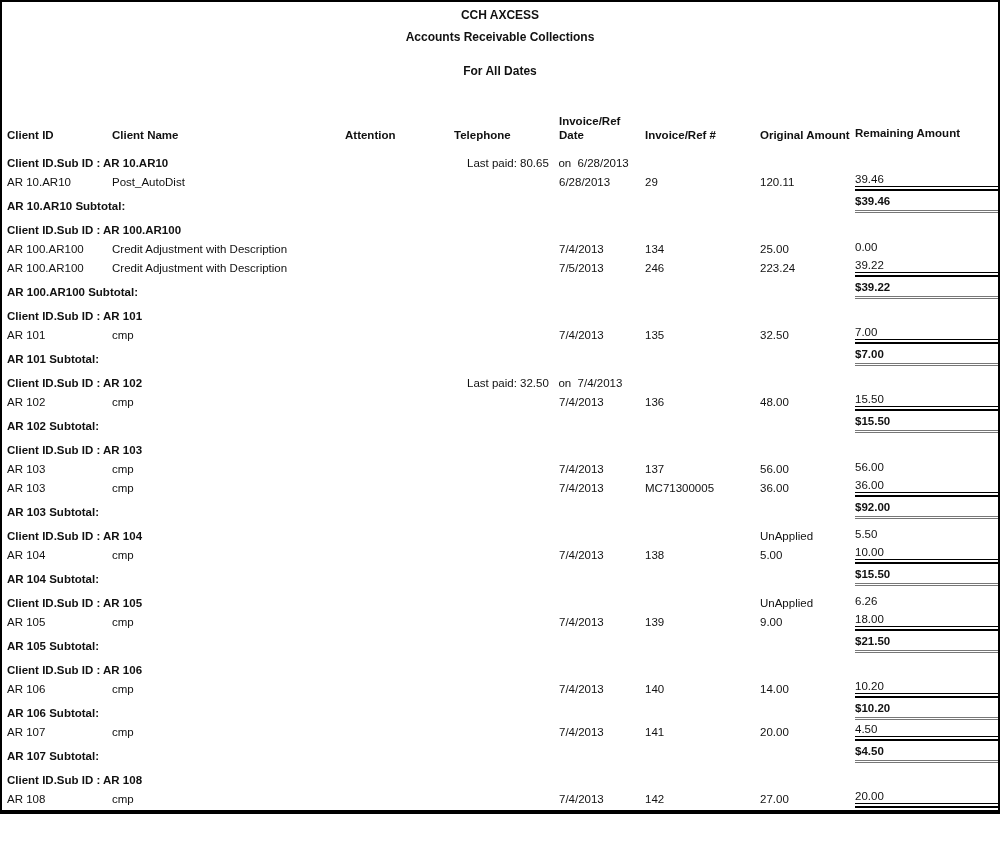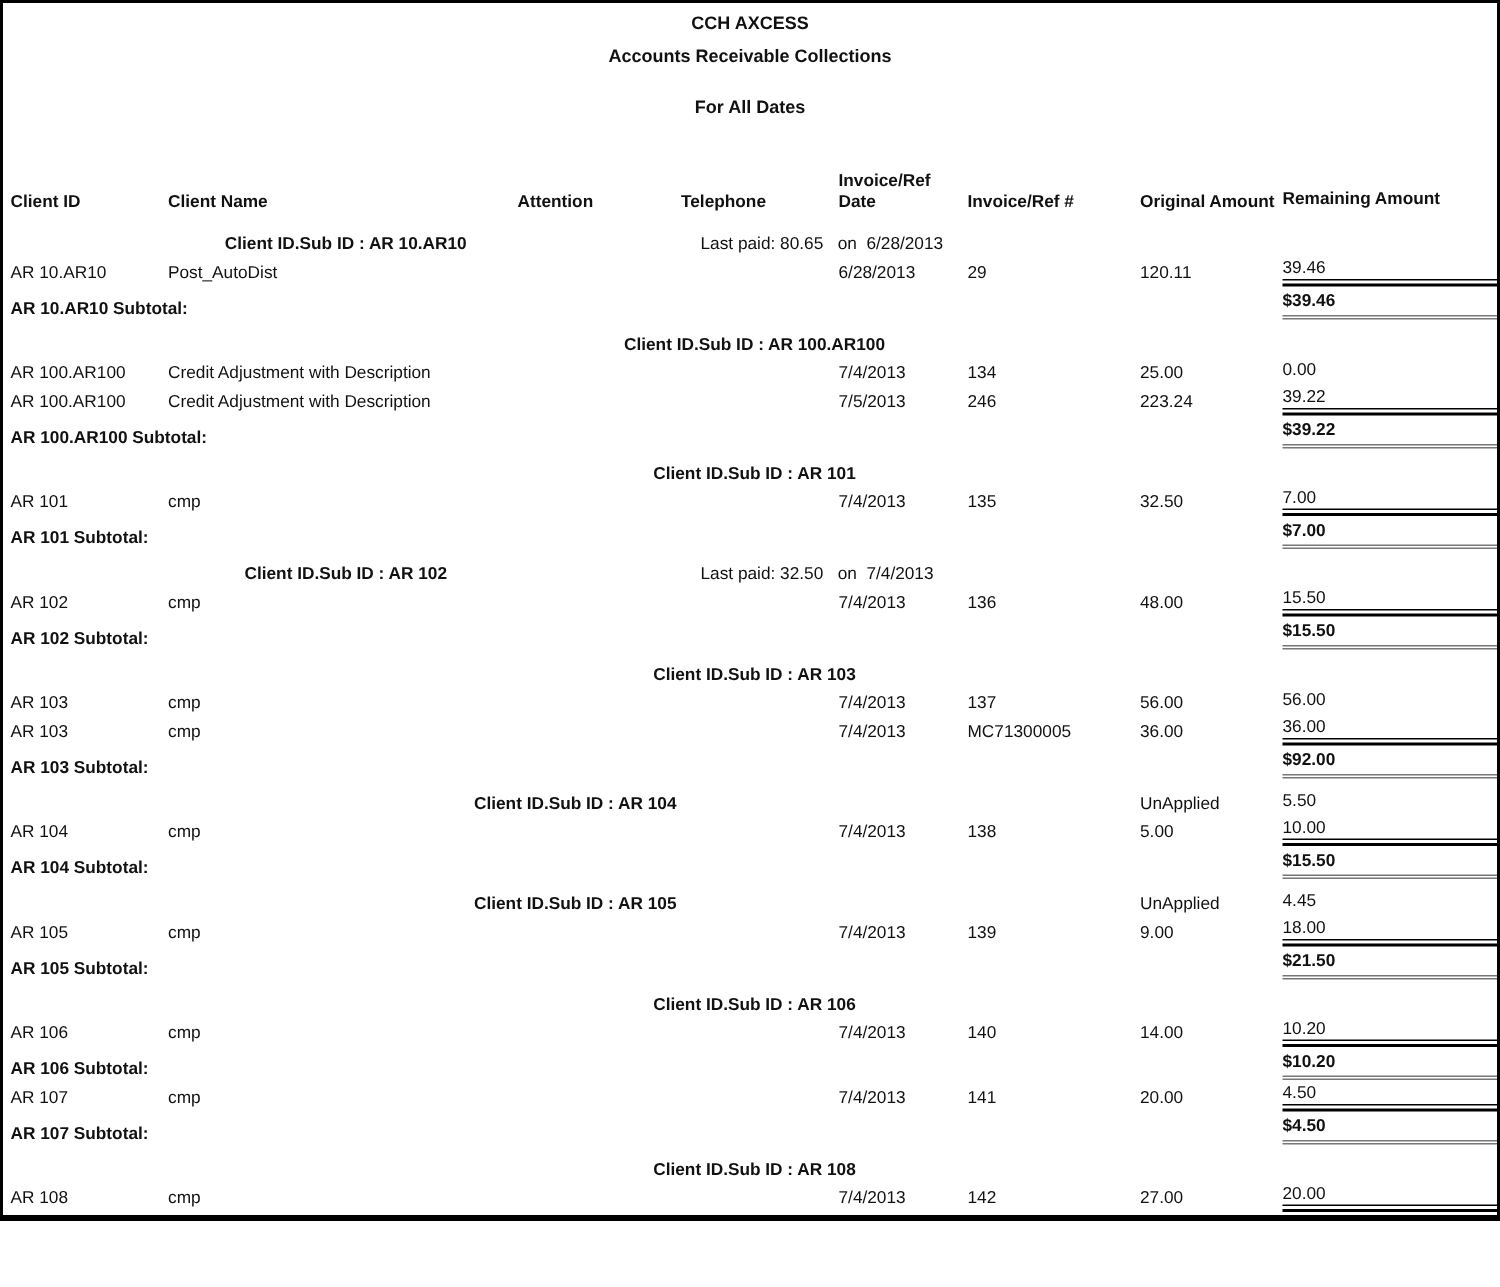--- a/index.html
+++ b/index.html
@@ -11,21 +11,21 @@
   .report-header{text-align:center;padding-top:7px;font-weight:bold;font-size:12px;line-height:13px;}
   .report-header .sub{margin-top:9px;}
   .report-header .range{margin-top:21px;}
   table.report{
     border-collapse:separate;border-spacing:0;table-layout:fixed;
     width:992px;margin:30px 0 0 5px;font-size:11.5px;white-space:nowrap;
   }
   thead td{vertical-align:bottom;font-weight:bold;padding:0 0 4px 0;height:34px;line-height:14px;}
   tbody td{height:19px;vertical-align:bottom;padding:0;line-height:14px;}
   .amt{text-align:left;}
-  .gh{font-weight:bold;text-align:center;}
+  .gh{font-weight:bold;}
   .group-row td{padding-top:5px;}
   .lastpaid{padding-left:13px;white-space:pre;}
   .unap{padding-right:13px;}
   td.c8{padding-left:0;}
   .c8 .pad{display:block;text-align:left;padding-right:12px;line-height:14px;margin-bottom:2px;}
   .u .pad{border-bottom:1px solid #000;}
   .sublabel{font-weight:bold;text-align:left;}
   td.subval{border-top:2px solid #000;border-bottom:3px double #777;font-weight:bold;margin-top:24px;}
   td.subval.nobtm{border-bottom:none;}
   td.grandval{border-top:2px solid #000;border-bottom:1px solid #222;font-weight:bold;}
@@ -227,21 +227,21 @@
         <tr class="subtotal-row">
           <td colspan="7" class="sublabel">AR 104 Subtotal:</td>
           <td class="c8 subval">
             <span class="pad">$15.50</span>
           </td>
         </tr>
         <tr class="group-row">
           <td colspan="6" class="gh">Client ID.Sub ID : AR 105</td>
           <td class="amt unap">UnApplied</td>
           <td class="c8">
-            <span class="pad">4.45</span>
+            <span class="pad">6.26</span>
           </td>
         </tr>
         <tr class="data-row">
           <td>AR 105</td>
           <td>cmp</td>
           <td></td>
           <td></td>
           <td>7/4/2013</td>
           <td>139</td>
           <td class="amt">9.00</td>

